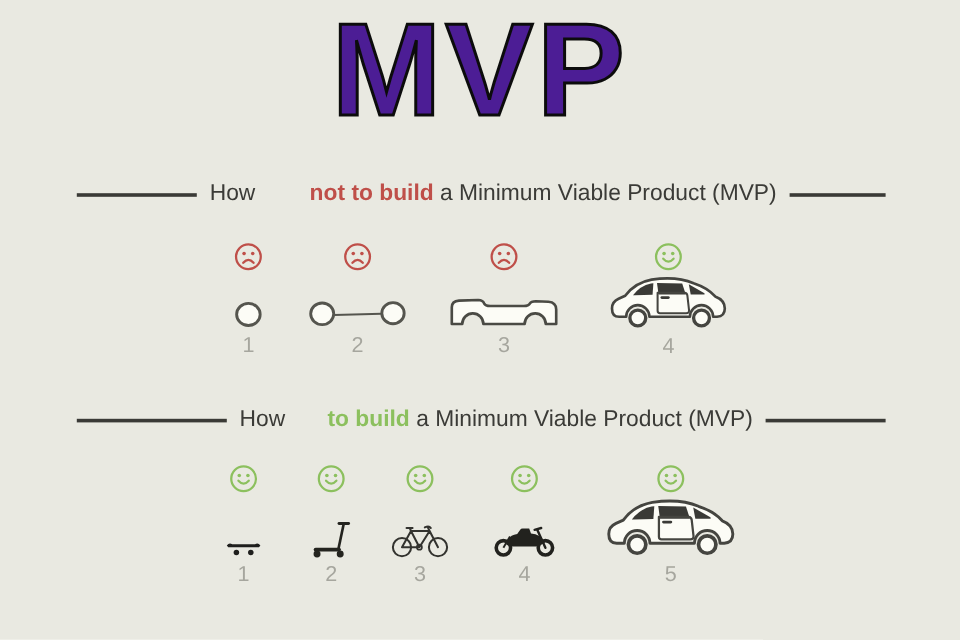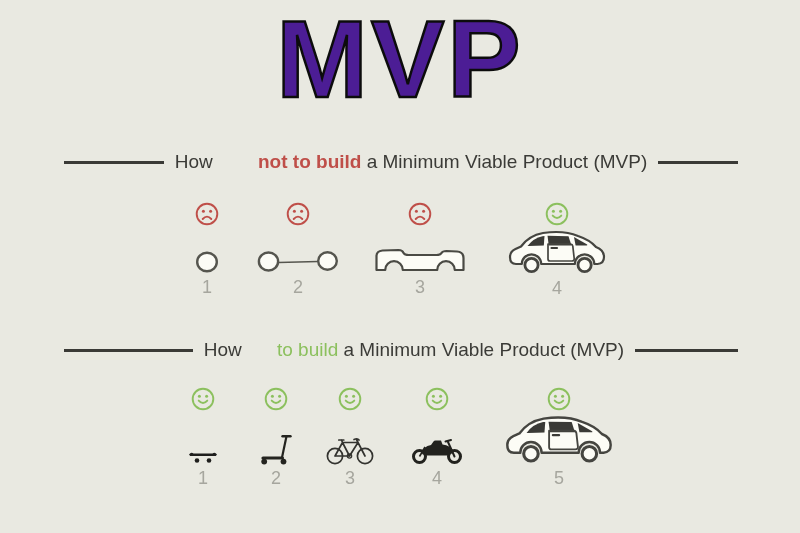--- a/index.html
+++ b/index.html
@@ -15,21 +15,21 @@
   }
   .section-header{
     position:absolute;left:64px;right:62px;display:flex;align-items:center;
     font-size:19px;color:var(--heading_text,#3b3b37);
   }
   .section-header .heading-text{white-space:nowrap;margin:0 11px;}
   .hline{height:3px;background:var(--line,#3a3a36);}
   .hline.left{flex:1.25;}
   .hline.right{flex:1;}
   .hl-red{color:var(--red,#bf4f49);font-weight:bold;margin-left:40px;}
-  .hl-green{color:var(--green,#8cc05e);font-weight:normal;margin-left:30px;}
+  .hl-green{color:var(--green,#8cc05e);font-weight:bold;margin-left:30px;}
   .header-1{top:151px;}
   .header-2{top:339px;}
   .row{position:absolute;left:0;width:800px;}
   .row-1{top:201px;height:96px;}
   .row-2{top:386px;height:102px;}
   .item{position:absolute;top:0;height:100%;display:flex;flex-direction:column;align-items:center;}
   .face{height:26px;}
   .face[data-mood="sad"]{color:var(--red,#bf4f49);}
   .face[data-mood="sad"] .mouth-happy{display:none;}
   .face[data-mood="happy"]{color:var(--green,#8cc05e);}

